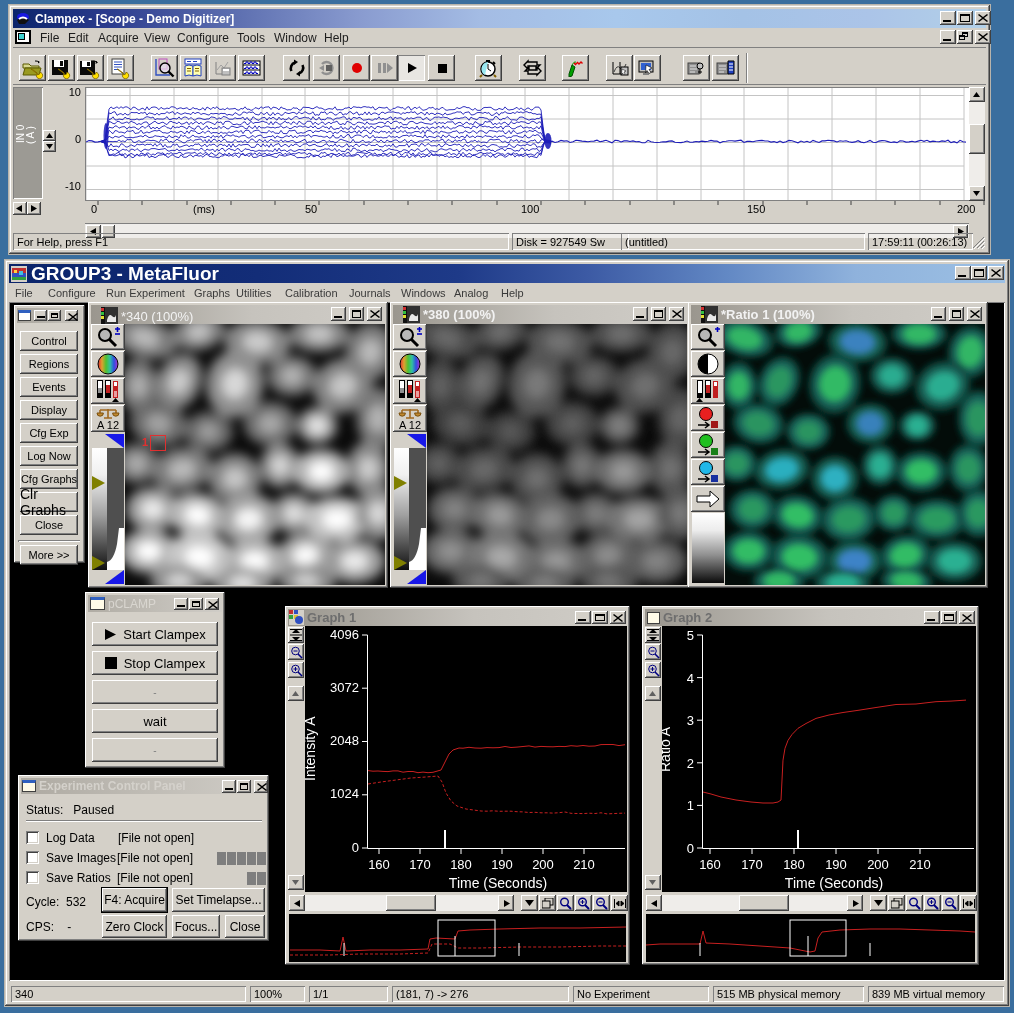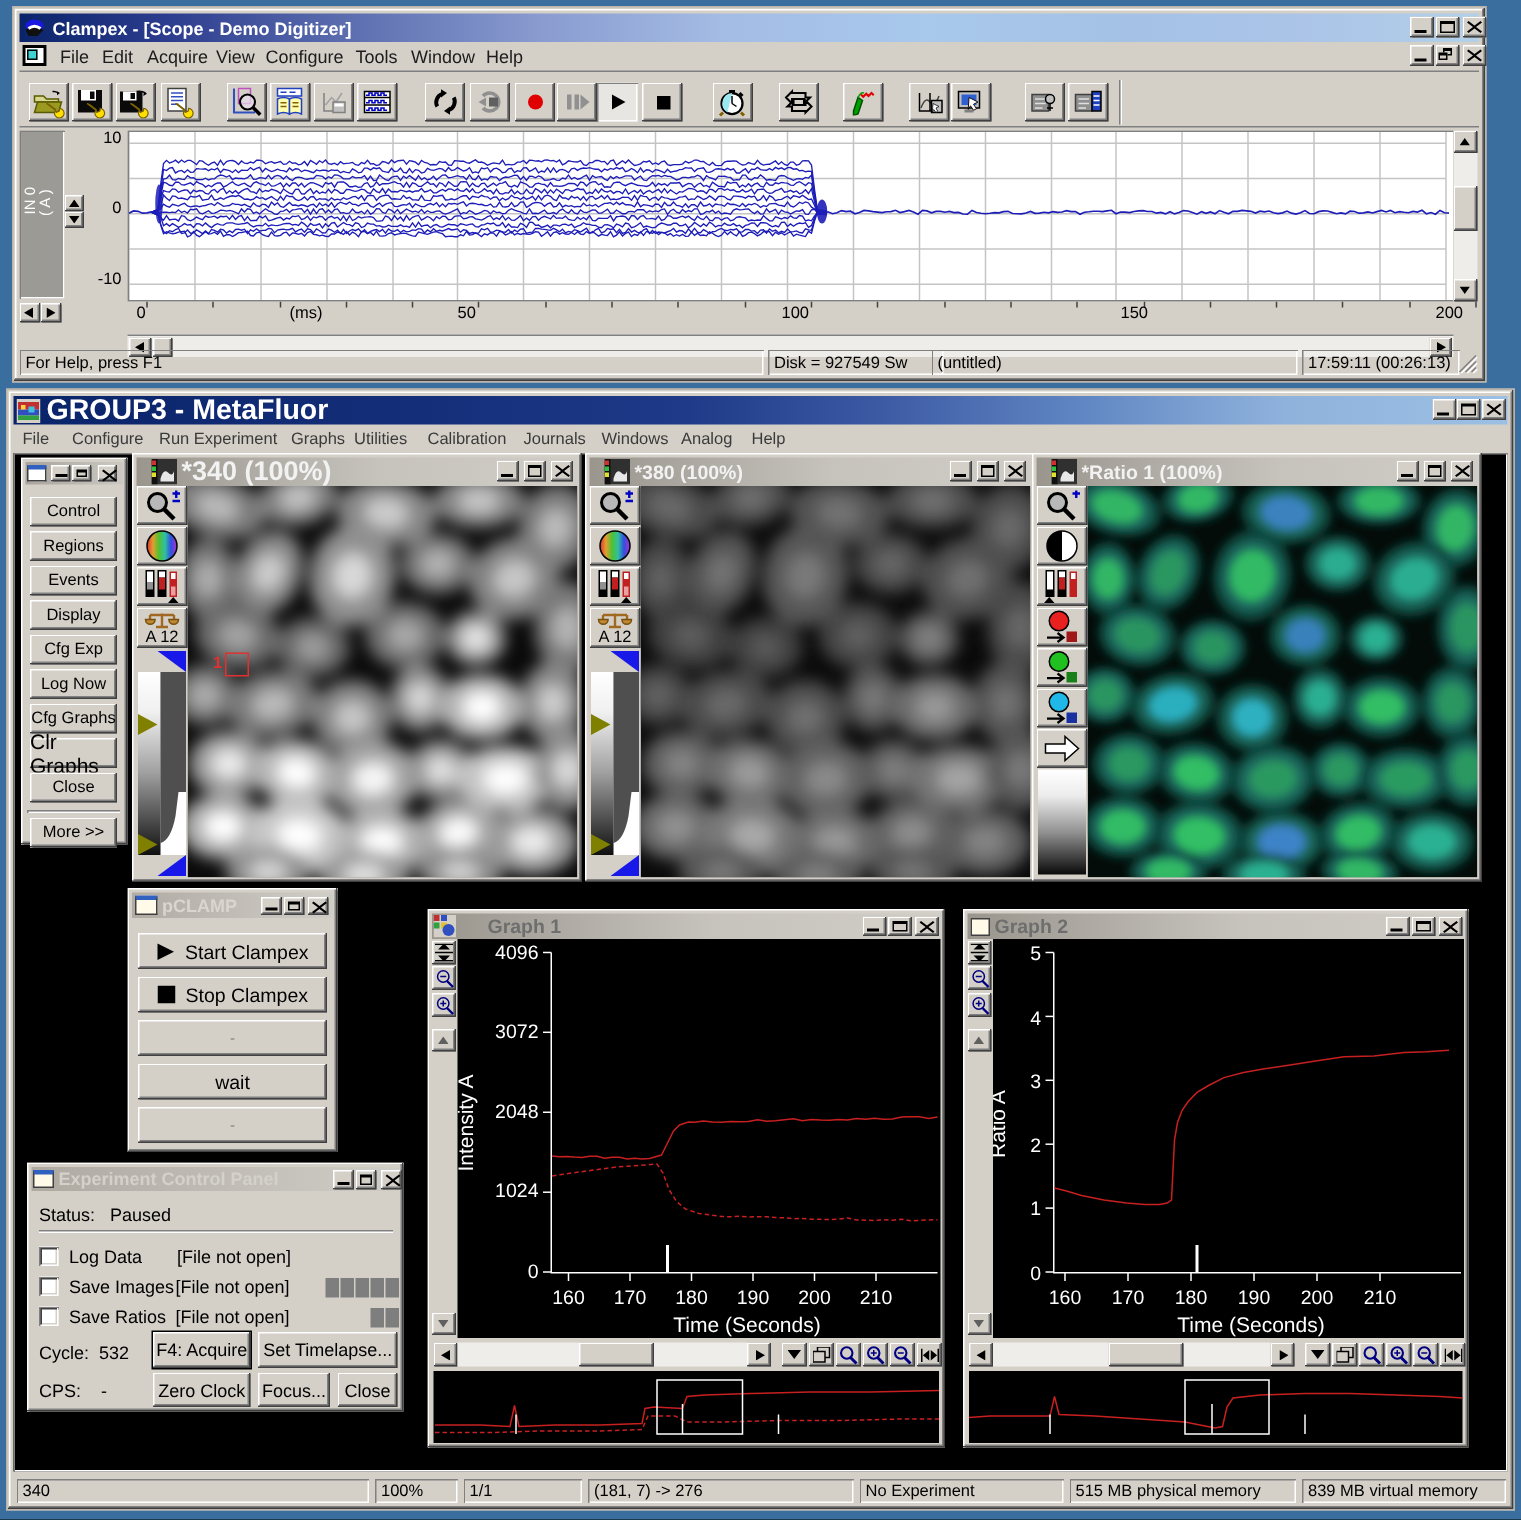--- a/index.html
+++ b/index.html
@@ -436,21 +436,21 @@
     <div class="capbtn" style="left:6px;top:95px;width:58px;height:20px;font-weight:normal;font-size:11px">Display</div>
     <div class="capbtn" style="left:6px;top:118px;width:58px;height:20px;font-weight:normal;font-size:11px">Cfg Exp</div>
     <div class="capbtn" style="left:6px;top:141px;width:58px;height:20px;font-weight:normal;font-size:11px">Log Now</div>
     <div class="capbtn" style="left:6px;top:164px;width:58px;height:20px;font-weight:normal;font-size:11px">Cfg Graphs</div>
     <div class="capbtn" style="left:6px;top:187px;width:58px;height:20px;font-weight:normal;font-size:14px">Clr Graphs</div>
     <div class="capbtn" style="left:6px;top:210px;width:58px;height:20px;font-weight:normal;font-size:11px">Close</div>
     <div class="abs" style="left:4px;top:235px;width:62px;height:2px;box-shadow:inset 1px 1px #808080,inset -1px -1px #fff"></div>
     <div class="capbtn" style="left:6px;top:240px;width:58px;height:20px;font-weight:normal;font-size:11px">More &gt;&gt;</div>
   </div>
 <div class="abs raised" style="left:88px;top:302px;width:300px;height:286px;background:#d4d0c8">
-    <div class="abs titlegray" style="left:3px;top:3px;right:3px;height:19px;display:flex;align-items:center;color:#f2f2f2;font-weight:bold;font-size:18px">
+    <div class="abs titlegray" style="left:3px;top:3px;right:3px;height:19px;display:flex;align-items:flex-end;color:#f2f2f2;font-weight:normal;font-size:13px">
       <svg style="margin-left:10px" width="17" height="17" viewBox="0 0 17 17">
         <rect width="17" height="17" fill="#303030"></rect>
         <rect x="0" y="0" width="4" height="17" fill="#101010"></rect>
         <rect x="0" y="1" width="3" height="3" fill="#d03030"></rect>
         <rect x="0" y="5" width="3" height="3" fill="#30c040"></rect>
         <rect x="0" y="9" width="3" height="3" fill="#e0e030"></rect>
         <path d="M6 13 Q8 6 11 9 Q14 12 15 8 L15 15 L6 15 Z" fill="#e8e8e8"></path>
       </svg>
       <span style="margin-left:3px">*340 (100%)</span>
     </div>
@@ -989,21 +989,21 @@
           <ellipse cx="185" cy="258" rx="27" ry="14" transform="rotate(5 185 258)" fill="#0f463d" opacity="0.95"></ellipse>
           <ellipse cx="185" cy="258" rx="21" ry="11" transform="rotate(5 185 258)" fill="#1c6e60" opacity="0.95"></ellipse>
           <ellipse cx="185" cy="258" rx="15" ry="8" transform="rotate(5 185 258)" fill="#35c566" opacity="0.86"></ellipse>
         </g>
       </svg>
     </div>
   </div>
 <div class="abs raised" style="left:85px;top:592px;width:140px;height:176px;background:#d4d0c8">
     <div class="abs" style="left:3px;top:3px;right:3px;height:17px;background:linear-gradient(90deg,#b0aca4,#d0cdc7);display:flex;align-items:center">
       <div style="width:15px;height:13px;background:#fffbe8;border:1px solid #404040;border-top:3px solid #3060c0;margin-left:2px"></div>
-      <span style="margin-left:3px;font-weight:bold;font-size:12px;color:#d9d6d0">pCLAMP</span>
+      <span style="margin-left:3px;font-weight:normal;font-size:12px;color:#d9d6d0">pCLAMP</span>
     </div>
     <div class="btn" style="left:89px;top:6px;width:14px;height:12px">
       <div class="abs" style="left:3px;bottom:3px;width:8px;height:2px;background:#000"></div>
     </div>
     <div class="btn" style="left:104px;top:6px;width:14px;height:12px">
       <div class="abs" style="left:3px;top:3px;right:3px;bottom:3px;border:1px solid #000;border-top:2px solid #000"></div>
     </div>
     <div class="btn" style="left:120px;top:6px;width:14px;height:12px">
       <svg class="abs" style="left:2px;top:2px" width="12" height="10" viewBox="0 0 12 10">
         <path d="M2 1 L6 4 L10 1 L11 2 L7 5 L11 8 L10 9 L6 6 L2 9 L1 8 L5 5 L1 2 Z" fill="#000"></path>
@@ -1068,21 +1068,21 @@
 <div class="abs raised" style="left:285px;top:606px;width:345px;height:359px;background:#d4d0c8">
     <div class="abs titlegray" style="left:3px;top:3px;right:3px;height:17px;display:flex;align-items:center;color:#6e6e6e;font-weight:bold;font-size:13px">
       <svg style="margin-left:1px" width="15" height="15" viewBox="0 0 15 15">
         <rect width="15" height="15" fill="#d4d0c8"></rect>
         <rect x="0" y="0" width="4" height="4" fill="#c03030"></rect>
         <rect x="5" y="0" width="4" height="4" fill="#3050c0"></rect>
         <rect x="0" y="5" width="4" height="4" fill="#30a040"></rect>
         <rect x="5" y="5" width="4" height="4" fill="#e0c030"></rect>
         <circle cx="10" cy="10" r="4" fill="#3050c0"></circle>
       </svg>
-      <span style="margin-left:21px">Graph 1</span>
+      <span style="margin-left:3px">Graph 1</span>
     </div>
     <div class="btn" style="left:290px;top:5px;width:16px;height:13px">
       <div class="abs" style="left:3px;bottom:3px;width:8px;height:2px;background:#000"></div>
     </div>
     <div class="btn" style="left:307px;top:5px;width:16px;height:13px">
       <div class="abs" style="left:3px;top:3px;right:3px;bottom:3px;border:1px solid #000;border-top:2px solid #000"></div>
     </div>
     <div class="btn" style="left:325px;top:5px;width:16px;height:13px">
       <svg class="abs" style="left:2px;top:2px" width="12" height="10" viewBox="0 0 12 10">
         <path d="M2 1 L6 4 L10 1 L11 2 L7 5 L11 8 L10 9 L6 6 L2 9 L1 8 L5 5 L1 2 Z" fill="#000"></path>

